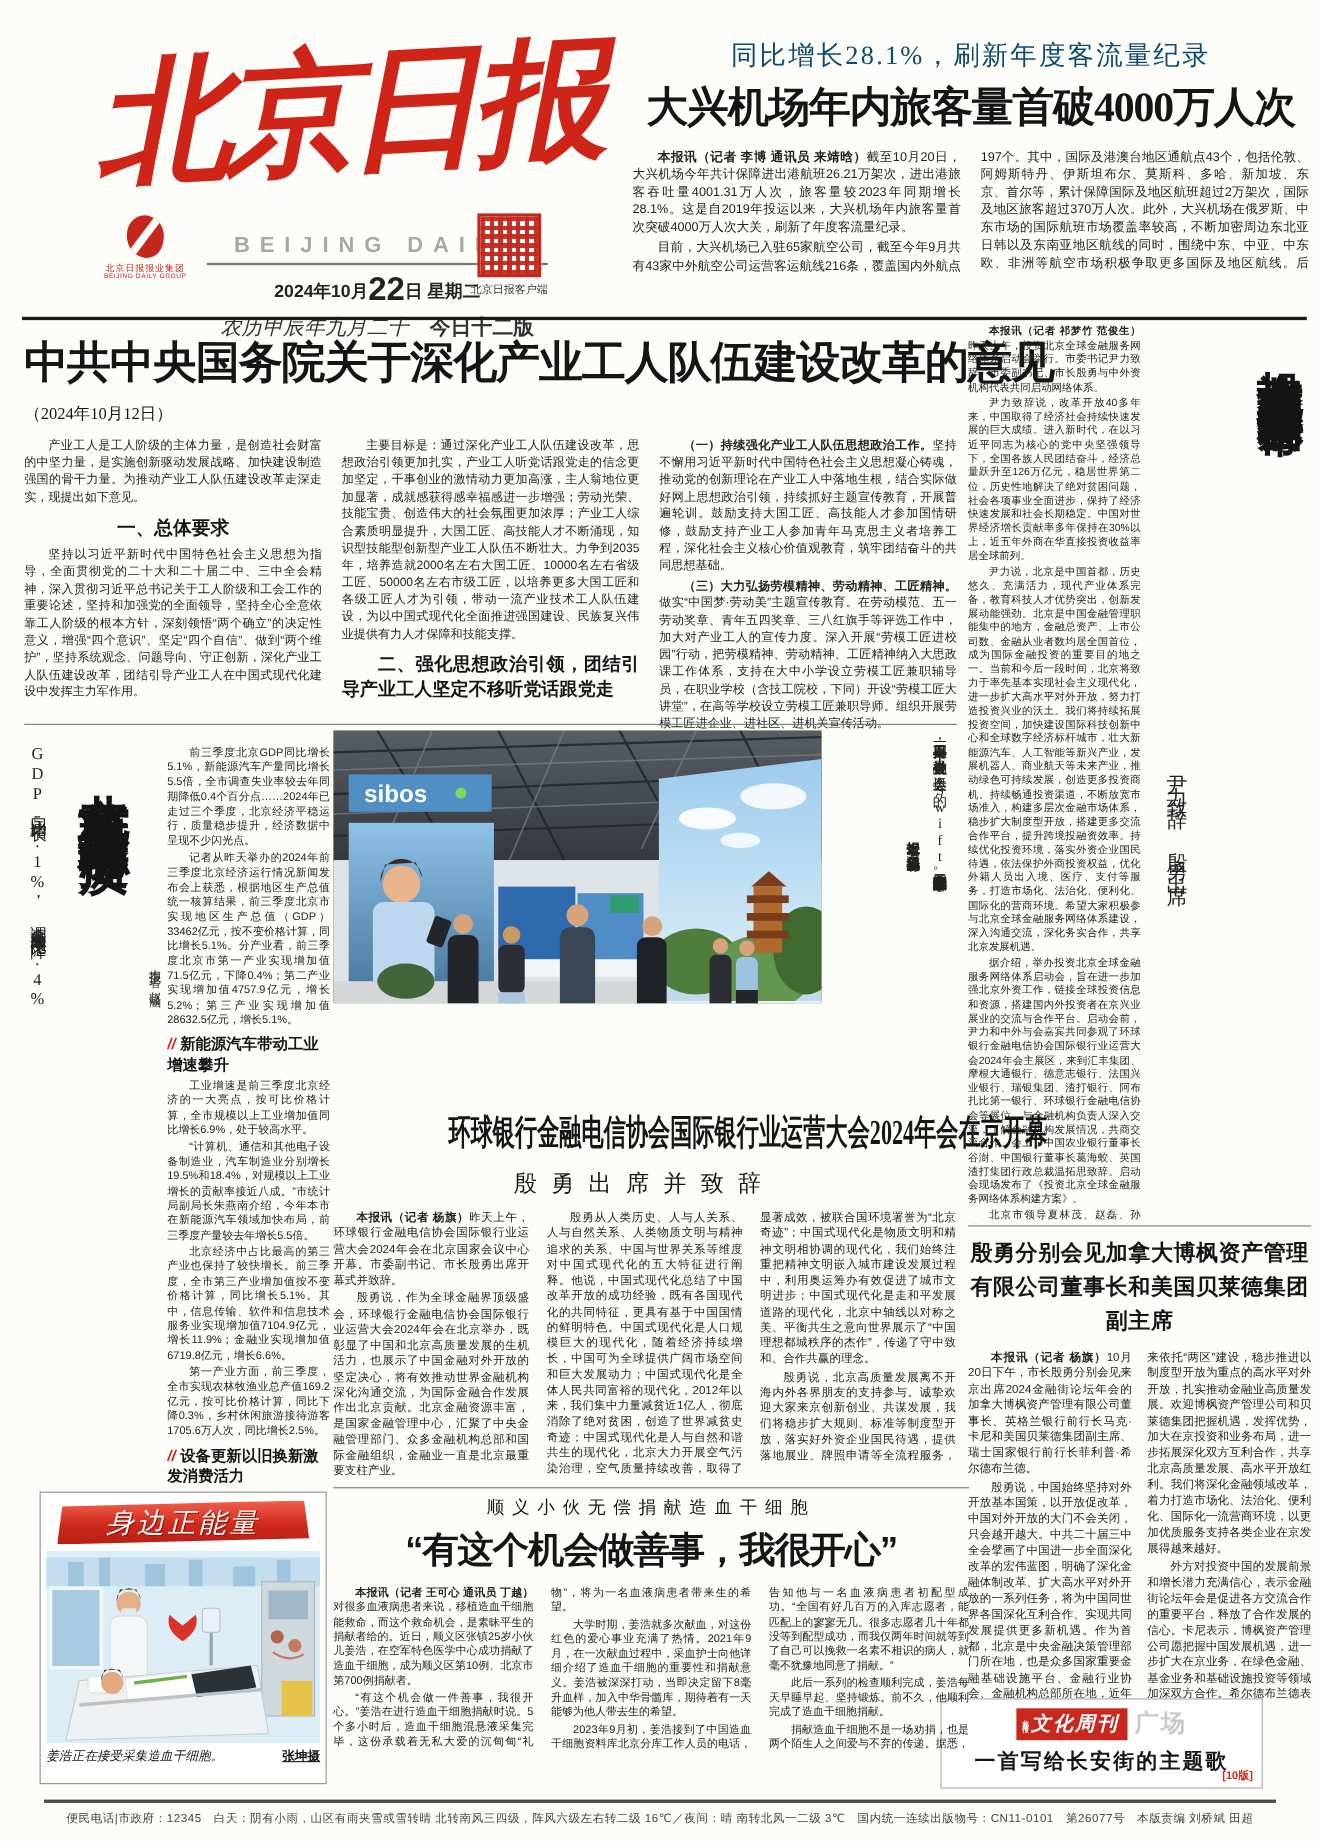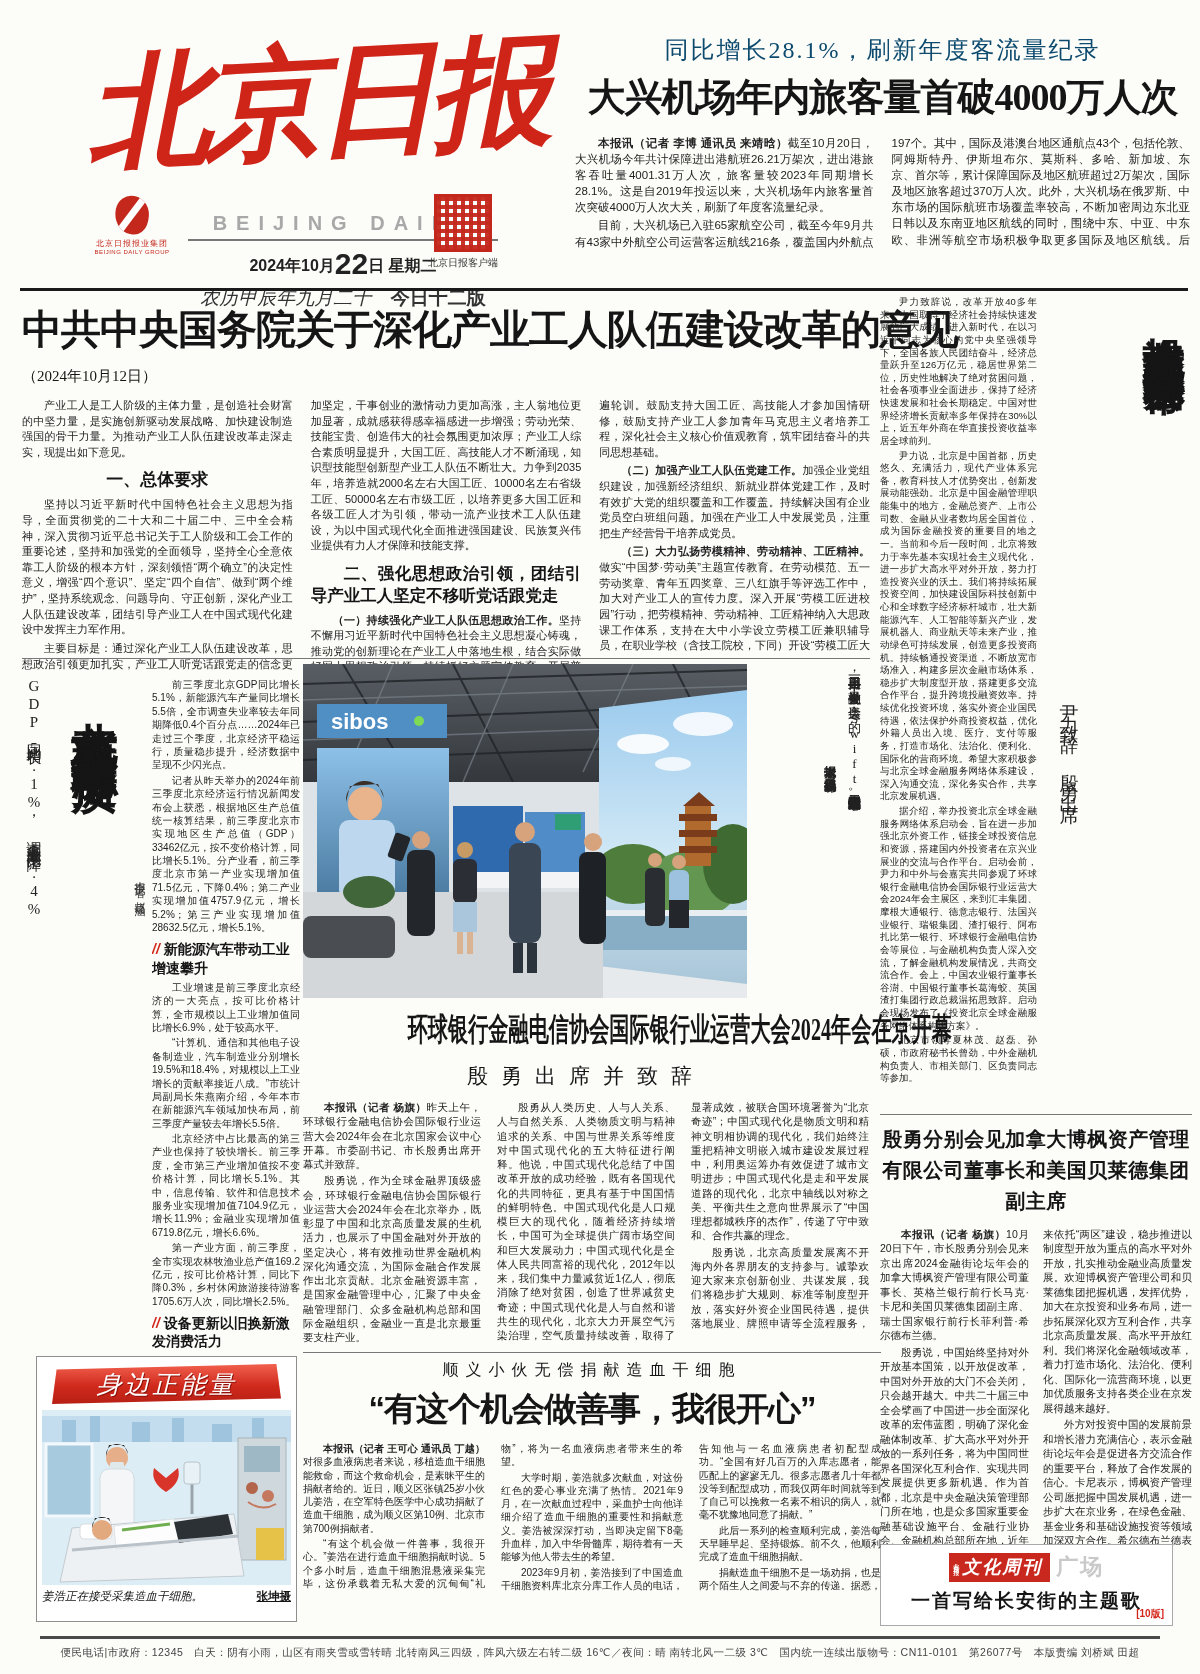--- a/index.html
+++ b/index.html
@@ -63,40 +63,40 @@
         font-family:"Liberation Serif","DejaVu Serif",serif;font-size:15px;height:600px;letter-spacing:2px;color:#222;}
   .gdp-hl{position:absolute;left:40px;top:12px;writing-mode:vertical-rl;text-orientation:upright;
         font-size:47px;font-weight:900;letter-spacing:4px;height:640px;}
   .gdp-byline{position:absolute;left:108px;top:200px;writing-mode:vertical-rl;text-orientation:upright;
         font-size:11px;color:#333;height:130px;letter-spacing:2px;}
   .gdp-body{position:absolute;left:128px;top:6px;width:148px;height:676px;overflow:hidden;}
   .gdp-body p.b{font-size:10px;line-height:1.34;margin-bottom:2px;}
   .gdp-sub{font-size:14px;font-weight:900;line-height:1.3;margin:6px 0 4px 0;}
   .gdp-sub .slash{color:#d3261a;font-style:italic;font-weight:900;margin-right:4px;}
   
-  .photo{left:303px;top:664px;width:444px;height:334px;overflow:hidden;background:#4d7c0f;}
+  .photo{left:303px;top:664px;width:444px;height:248px;overflow:hidden;background:#4d7c0f;}
   .photo-cap{left:754px;top:668px;width:112px;height:326px;writing-mode:vertical-rl;text-orientation:upright;
         font-family:"Liberation Serif","DejaVu Serif",serif;font-size:13px;line-height:1.9;color:#222;}
   .photo-cap .credit{font-weight:bold;padding-top:88px;font-family:"Liberation Sans","DejaVu Sans",sans-serif;font-size:12px;}
   
   .swift{left:303px;top:1008px;width:566px;}
   .swift .hl{font-family:"Liberation Serif","DejaVu Serif",serif;font-weight:900;font-size:32px;
         white-space:nowrap;transform:scaleX(0.63);transform-origin:center;text-align:center;width:100%;}
   .swift .sub{font-family:"Liberation Serif","DejaVu Serif",serif;font-size:21px;letter-spacing:13px;
         text-align:center;margin:10px 0 10px 0;}
   .swift .body{column-count:3;column-gap:16px;height:252px;overflow:hidden;}
   .swift p.b{font-size:10.5px;line-height:1.36;}
   
   .meeting{left:880px;top:1124px;width:312px;}
   .meeting .hl{font-family:"Liberation Serif","DejaVu Serif",serif;font-size:20px;font-weight:bold;
         line-height:1.55;text-align:center;letter-spacing:0.5px;}
   .meeting .body{column-count:2;column-gap:14px;height:322px;overflow:hidden;margin-top:10px;}
   .meeting p.b{font-size:10.5px;line-height:1.38;}
   
-  .culture{left:880px;top:1544px;width:291px;height:80px;border:1px solid #a9a9a9;background:#fff;}
+  .culture{left:855px;top:1544px;width:291px;height:80px;border:1px solid #a9a9a9;background:#fff;}
   .culture-row{display:flex;align-items:center;justify-content:center;margin-top:7px;}
   .culture-label{background:#c8281e;color:#fff;font-weight:900;font-size:18px;padding:2px 8px 3px 4px;
         letter-spacing:2px;display:flex;align-items:center;font-family:"Liberation Serif","DejaVu Serif",serif;font-style:italic;}
   .culture-prefix{font-size:6px;line-height:1.1;margin-right:3px;font-style:normal;writing-mode:vertical-rl;text-orientation:upright;height:18px;}
   .culture-side{color:#c9c9c9;font-size:22px;font-weight:bold;margin-left:6px;letter-spacing:2px;}
   .culture-hl{font-size:19px;font-weight:900;text-align:center;margin-top:6px;letter-spacing:2px;}
   .culture-ref{position:absolute;right:8px;bottom:4px;color:#d3261a;font-size:10px;font-weight:bold;}
   
   .positive{left:36px;top:1356px;width:261px;height:266px;border:1px solid #8f8f8f;background:#fff;padding:5px;box-sizing:border-box;}
   .pos-banner{height:40px;margin:2px 10px 6px 10px;background:linear-gradient(180deg,#f2604e 0%,#d02a1c 55%,#b71f14 100%);
@@ -163,27 +163,27 @@
   <div class="abs main-art">
     <div class="hl">中共中央国务院关于深化产业工人队伍建设改革的意见</div>
     <div class="dateline">（2024年10月12日）</div>
     <div class="body">
       <p class="b"><span>产业工人是工人阶级的主体力量，是创造社会财富的中坚力量，是实施创新驱动发展战略、加快建设制造强国的骨干力量。为推动产业工人队伍建设改革走深走实，现提出如下意见。</span></p>
       <div class="sec-c">一、总体要求</div>
       <p class="b"><span>坚持以习近平新时代中国特色社会主义思想为指导，全面贯彻党的二十大和二十届二中、三中全会精神，深入贯彻习近平总书记关于工人阶级和工会工作的重要论述，坚持和加强党的全面领导，坚持全心全意依靠工人阶级的根本方针，深刻领悟“两个确立”的决定性意义，增强“四个意识”、坚定“四个自信”、做到“两个维护”，坚持系统观念、问题导向、守正创新，深化产业工人队伍建设改革，团结引导产业工人在中国式现代化建设中发挥主力军作用。</span></p>
       <p class="b"><span>主要目标是：通过深化产业工人队伍建设改革，思想政治引领更加扎实，产业工人听党话跟党走的信念更加坚定，干事创业的激情动力更加高涨，主人翁地位更加显著，成就感获得感幸福感进一步增强；劳动光荣、技能宝贵、创造伟大的社会氛围更加浓厚；产业工人综合素质明显提升，大国工匠、高技能人才不断涌现，知识型技能型创新型产业工人队伍不断壮大。力争到2035年，培养造就2000名左右大国工匠、10000名左右省级工匠、50000名左右市级工匠，以培养更多大国工匠和各级工匠人才为引领，带动一流产业技术工人队伍建设，为以中国式现代化全面推进强国建设、民族复兴伟业提供有力人才保障和技能支撑。</span></p>
       <div class="sec-l">二、强化思想政治引领，团结引导产业工人坚定不移听党话跟党走</div>
       <p class="b"><b>（一）持续强化产业工人队伍思想政治工作。</b><span>坚持不懈用习近平新时代中国特色社会主义思想凝心铸魂，推动党的创新理论在产业工人中落地生根，结合实际做好网上思想政治引领，持续抓好主题宣传教育，开展普遍轮训。鼓励支持大国工匠、高技能人才参加国情研修，鼓励支持产业工人参加青年马克思主义者培养工程，深化社会主义核心价值观教育，筑牢团结奋斗的共同思想基础。</span></p>
-      <p class="b"><b>（二）加强产业工人队伍党建工作。</b><span>加强企业党组织建设，加强新经济组织、新就业群体党建工作，及时有效扩大党的组织覆盖和工作覆盖。持续解决国有企业党员空白班组问题。加强在产业工人中发展党员，注重把生产经营骨干培养成党员。</span></p>
       <p class="b"><b>（三）大力弘扬劳模精神、劳动精神、工匠精神。</b><span>做实“中国梦·劳动美”主题宣传教育。在劳动模范、五一劳动奖章、青年五四奖章、三八红旗手等评选工作中，加大对产业工人的宣传力度。深入开展“劳模工匠进校园”行动，把劳模精神、劳动精神、工匠精神纳入大思政课工作体系，支持在大中小学设立劳模工匠兼职辅导员，在职业学校（含技工院校，下同）开设“劳模工匠大讲堂”，在高等学校设立劳模工匠兼职导师。组织开展劳模工匠进企业、进社区、进机关宣传活动。</span></p>
 
     </div>
   </div>
 
   <div class="abs invest">
+    <p class="b"><b>本报讯（记者 祁梦竹 范俊生）</b><span>昨天上午，投资北京全球金融服务网络体系启动会举行。市委书记尹力致辞。市委副书记、市长殷勇与中外资机构代表共同启动网络体系。</span></p>
     <p class="b"><span>尹力致辞说，改革开放40多年来，中国取得了经济社会持续快速发展的巨大成绩。进入新时代，在以习近平同志为核心的党中央坚强领导下，全国各族人民团结奋斗，经济总量跃升至126万亿元，稳居世界第二位，历史性地解决了绝对贫困问题，社会各项事业全面进步，保持了经济快速发展和社会长期稳定。中国对世界经济增长贡献率多年保持在30%以上，近五年外商在华直接投资收益率居全球前列。</span></p>
     <p class="b"><span>尹力说，北京是中国首都，历史悠久、充满活力，现代产业体系完备，教育科技人才优势突出，创新发展动能强劲。北京是中国金融管理职能集中的地方，金融总资产、上市公司数、金融从业者数均居全国首位，成为国际金融投资的重要目的地之一。当前和今后一段时间，北京将致力于率先基本实现社会主义现代化，进一步扩大高水平对外开放，努力打造投资兴业的沃土。我们将持续拓展投资空间，加快建设国际科技创新中心和全球数字经济标杆城市，壮大新能源汽车、人工智能等新兴产业，发展机器人、商业航天等未来产业，推动绿色可持续发展，创造更多投资商机。持续畅通投资渠道，不断放宽市场准入，构建多层次金融市场体系，稳步扩大制度型开放，搭建更多交流合作平台，提升跨境投融资效率。持续优化投资环境，落实外资企业国民待遇，依法保护外商投资权益，优化外籍人员出入境、医疗、支付等服务，打造市场化、法治化、便利化、国际化的营商环境。希望大家积极参与北京全球金融服务网络体系建设，深入沟通交流，深化务实合作，共享北京发展机遇。</span></p>
     <p class="b"><span>据介绍，举办投资北京全球金融服务网络体系启动会，旨在进一步加强北京外资工作，链接全球投资信息和资源，搭建国内外投资者在京兴业展业的交流与合作平台。启动会前，尹力和中外与会嘉宾共同参观了环球银行金融电信协会国际银行业运营大会2024年会主展区，来到汇丰集团、摩根大通银行、德意志银行、法国兴业银行、瑞银集团、渣打银行、阿布扎比第一银行、环球银行金融电信协会等展位，与金融机构负责人深入交流，了解金融机构发展情况，共商交流合作。会上，中国农业银行董事长谷澍、中国银行董事长葛海蛟、英国渣打集团行政总裁温拓思致辞。启动会现场发布了《投资北京全球金融服务网络体系构建方案》。</span></p>
     <p class="b"><span>北京市领导夏林茂、赵磊、孙硕，市政府秘书长曾劲，中外金融机构负责人、市相关部门、区负责同志等参加。</span></p>
   </div>
 
   <div class="abs invest-v">
     <div class="invest-hl">投资北京全球金融服务网络体系启动会举行</div>
     <div class="invest-sub">尹力致辞　殷勇出席</div>
   </div>

